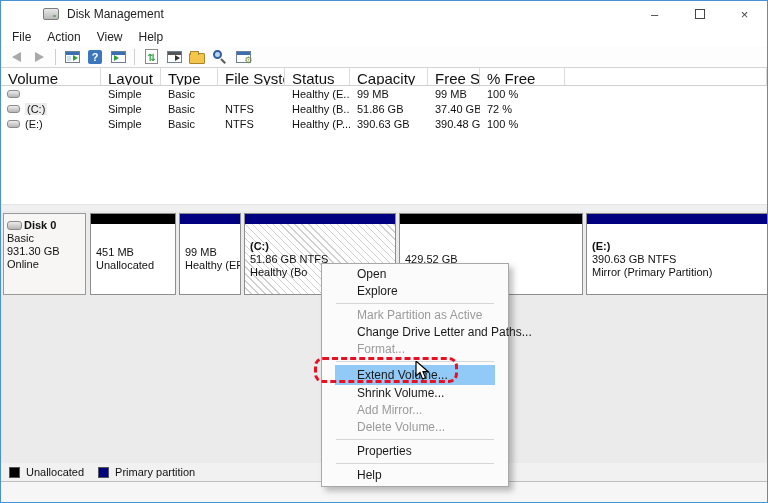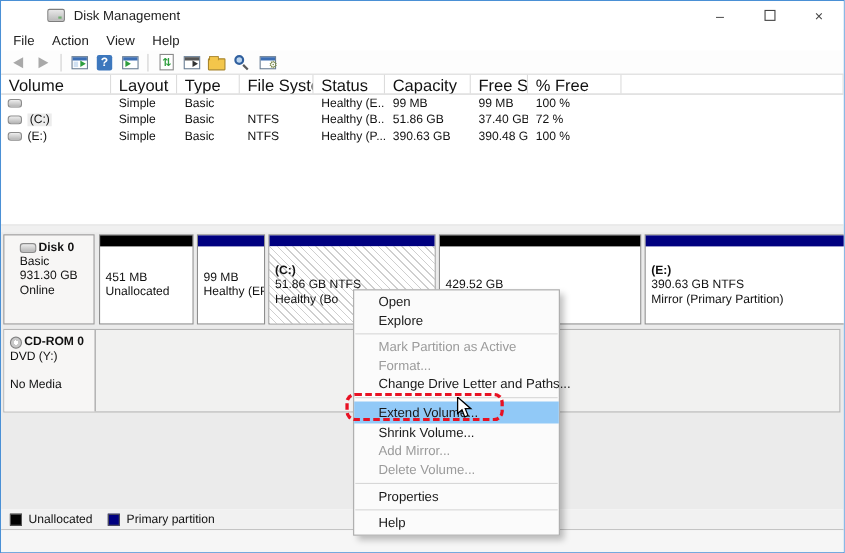--- a/index.html
+++ b/index.html
@@ -46,40 +46,40 @@
   .lheader .hc { border-right:1px solid #dcdcdc; padding:2px 0 0 7px; font-size:15px; color:#111; overflow:hidden; white-space:nowrap; }
   .lrow { display:grid; grid-template-columns:100px 60px 57px 67px 65px 78px 52px 85px 1fr; height:15px; align-items:center; }
   .lrow .c { padding-left:7px; white-space:nowrap; overflow:hidden; font-size:11px; }
   .volcell { display:flex; align-items:center; gap:5px; padding-left:6px !important; }
   .drive-ico { width:13px; height:8px; background:linear-gradient(#ececec,#b5b5b5); border:1px solid #8b8b8b; border-radius:3px; flex:none; }
   .focusname { background:#ececec; padding:0 2px; }
   
   .splitter { position:absolute; left:0; top:203px; right:0; height:7px; background:#f0f0f0; border-top:1px solid #e3e3e3; }
   .graph { position:absolute; left:0; top:210px; right:0; height:252px; background:#ebebeb; }
   .diskrow { position:absolute; left:2px; top:2px; width:761px; height:82px; display:flex; }
-  .dlabel { width:83px; height:100%; background:#f7f6f5; border:1px solid #9a9a9a; padding:5px 4px 0 14px; line-height:13px; flex:none; }
+  .dlabel { width:83px; height:100%; background:#f7f6f5; border:1px solid #9a9a9a; padding:5px 4px 0 3px; line-height:13px; flex:none; }
   .dlabel .nm { font-weight:bold; display:flex; align-items:center; gap:2px; }
   .parts { display:flex; margin-left:4px; gap:3px; }
   .part { border:1px solid #8e8e8e; background:#fff; display:flex; flex-direction:column; }
   .part .bar { height:10px; flex:none; }
   .part .pbody { flex:1; padding:1px 5px; display:flex; flex-direction:column; justify-content:center; line-height:13px; overflow:hidden; white-space:nowrap; }
   .part .pbody .t { font-weight:bold; }
   .hatch { background-image:repeating-linear-gradient(45deg, #ffffff 0 4px, #cfcfcf 4px 5px); }
   .p1 { width:86px; } .p2 { width:62px; } .p3 { width:152px; } .p4 { width:184px; } .p5 { width:183px; }
   .cdrow { position:absolute; left:2px; top:88px; width:761px; height:76px; background:#f1f1f0; border:1px solid #b5b5b5; }
   .cdlabel { width:83px; height:100%; background:#f7f6f5; border-right:1px solid #9a9a9a; padding:5px 4px 0 5px; line-height:13px; }
   .cdlabel .nm { font-weight:bold; display:flex; align-items:center; gap:2px; }
   .cd-ico { width:11px; height:11px; border-radius:50%; background:radial-gradient(circle at 50% 50%, #fff 0 2px, #c9c9c9 2px 5px, #9a9a9a 5px); border:1px solid #808080; flex:none; }
   
   .legend { position:absolute; left:0; top:462px; right:0; height:19px; background:#f1f1f1; border-bottom:1px solid #bfbfbf; display:flex; align-items:center; padding-left:8px; gap:6px; }
   .sw { width:11px; height:11px; border:1px solid #555; flex:none; }
   .legend .lt { margin-right:8px; }
   .statusbar { position:absolute; left:0; top:481px; right:0; height:20px; background:#f6f6f6; }
   
-  .cmenu { position:absolute; left:320px; top:262px; width:188px; background:#fbfbfb; border:1px solid #a8a8a8; box-shadow:4px 4px 6px rgba(0,0,0,0.25); padding:2px 0; z-index:10; }
+  .cmenu { position:absolute; left:320px; top:262px; width:188px; background:#fbfbfb; border:1px solid #a8a8a8; box-shadow:4px 4px 6px rgba(0,0,0,0.25); padding:2px 13px; z-index:10; }
   .mi { height:17px; line-height:17px; padding-left:22px; font-size:12px; color:#1a1a1a; white-space:nowrap; }
   .mi.dis { color:#9b9b9b; }
   .mi.hl { height:20px; line-height:20px; background:#91c9f7; }
   .msep { height:1px; background:#d7d7d7; margin:3px 1px; }
   
   .redbox { position:absolute; left:313px; top:356px; width:144px; height:26px; border:3px dashed #e81123; border-radius:9px; z-index:20; pointer-events:none; }
   .cursor { position:absolute; left:414px; top:360px; z-index:30; pointer-events:none; }
 </style>
 </head>
 <body>
@@ -264,49 +264,38 @@
           <div class="bar" style="background-color: rgb(0, 0, 128);"></div>
           <div class="pbody">
             <div class="t">(E:)</div>
             <div>390.63 GB NTFS</div>
             <div>Mirror (Primary Partition)</div>
           </div>
         </div>
       </div>
     </div>
 
-    <div class="cdrow">
-      <div class="cdlabel">
-        <div class="nm">
-            <span class="cd-ico"></span>
-            <span>CD-ROM 0</span>
-          </div>
-        <div>DVD (Y:)</div>
-        <div>&nbsp;</div>
-        <div>No Media</div>
-      </div>
-    </div>
   </div>
 
   <div class="legend">
     <span class="sw" style="background-color: rgb(0, 0, 0);"></span>
     <span class="lt">Unallocated</span>
     <span class="sw" style="background-color: rgb(0, 0, 128);"></span>
     <span class="lt">Primary partition</span>
   </div>
 
   <div class="statusbar"></div>
 
   <div class="cmenu">
     <div class="mi">Open</div>
     <div class="mi">Explore</div>
     <div class="msep"></div>
     <div class="mi dis">Mark Partition as Active</div>
+    <div class="mi">Change Drive Letter and Paths...</div>
     <div class="mi dis">Format...</div>
-    <div class="mi">Change Drive Letter and Paths...</div>
     <div class="msep"></div>
     <div class="mi hl">Extend Volume...</div>
     <div class="mi">Shrink Volume...</div>
     <div class="mi dis">Add Mirror...</div>
     <div class="mi dis">Delete Volume...</div>
     <div class="msep"></div>
     <div class="mi">Properties</div>
     <div class="msep"></div>
     <div class="mi">Help</div>
   </div>

